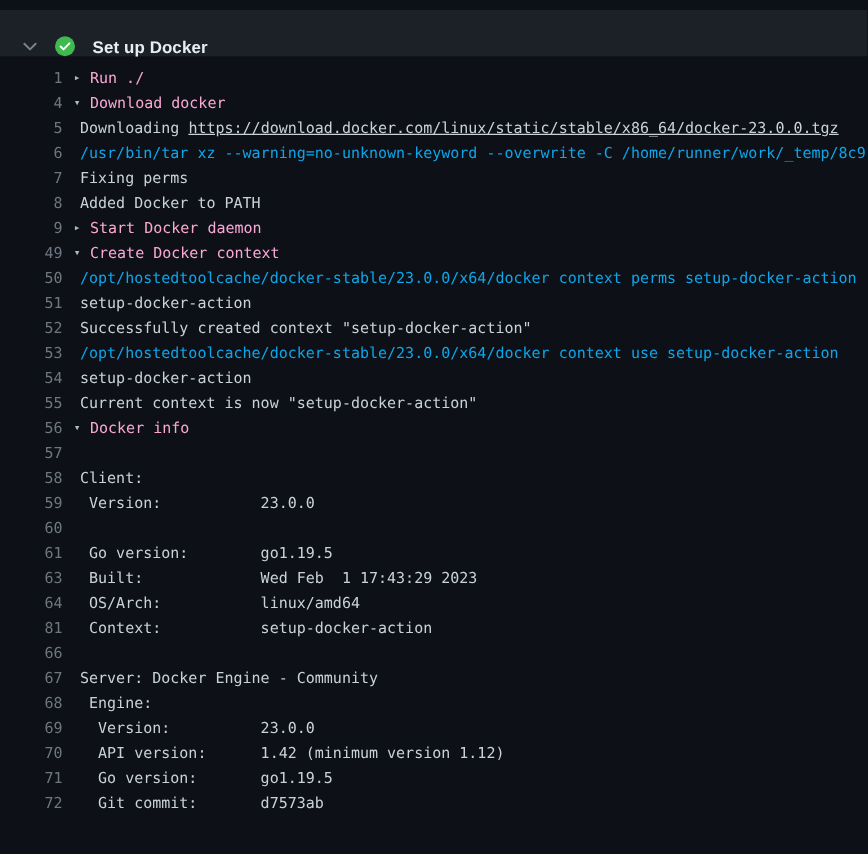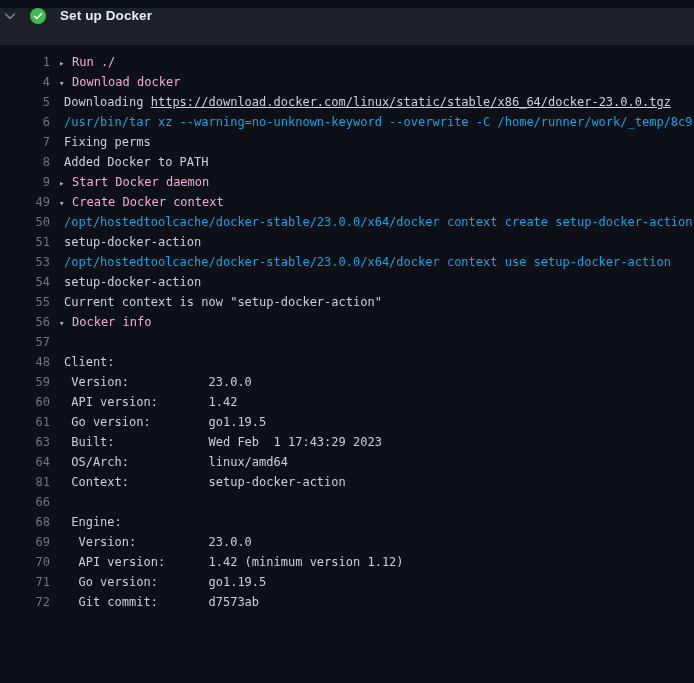--- a/index.html
+++ b/index.html
@@ -10,25 +10,25 @@
     height: 683px;
     background: #0d1117;
     overflow: hidden;
     font-family: "Liberation Sans", sans-serif;
   }
   .page { width: 694px; height: 683px; background: #0d1117; }
 
   
   .step-header {
     display: flex;
-    align-items: flex-start;
+    align-items: flex-end;
     height: 37px;
     margin-top: 8px;
     background: #1c2128;
-    padding: 0 2px;
+    padding: 0 16px;
     gap: 12px;
     cursor: pointer;
   }
   .chevron { width: 16px; height: 16px; display: flex; align-items: center; justify-content: center; }
   .chevron svg { display: block; }
   .status-check {
     width: 16px; height: 16px;
     border-radius: 50%;
     background: #3fb950;
     display: flex; align-items: center; justify-content: center;
@@ -95,35 +95,37 @@
 
   <div class="log">
       <div class="log-line"><span class="line-num">1</span><span class="line-content"><span class="arrow">▸</span><span class="group-title">Run ./</span></span></div>
       <div class="log-line"><span class="line-num">4</span><span class="line-content"><span class="arrow">▾</span><span class="group-title">Download docker</span></span></div>
       <div class="log-line"><span class="line-num">5</span><span class="line-content indent"><span class="plain-text">Downloading </span><span class="log-link">https://download.docker.com/linux/static/stable/x86_64/docker-23.0.0.tgz</span></span></div>
       <div class="log-line"><span class="line-num">6</span><span class="line-content indent"><span class="command">/usr/bin/tar xz --warning=no-unknown-keyword --overwrite -C /home/runner/work/_temp/8c9</span></span></div>
       <div class="log-line"><span class="line-num">7</span><span class="line-content indent"><span class="plain-text">Fixing perms</span></span></div>
       <div class="log-line"><span class="line-num">8</span><span class="line-content indent"><span class="plain-text">Added Docker to PATH</span></span></div>
       <div class="log-line"><span class="line-num">9</span><span class="line-content"><span class="arrow">▸</span><span class="group-title">Start Docker daemon</span></span></div>
       <div class="log-line"><span class="line-num">49</span><span class="line-content"><span class="arrow">▾</span><span class="group-title">Create Docker context</span></span></div>
-      <div class="log-line"><span class="line-num">50</span><span class="line-content indent"><span class="command">/opt/hostedtoolcache/docker-stable/23.0.0/x64/docker context create setup-docker-action</span></span></div>
+      <div class="log-line"><span class="line-num">50</span><span class="line-content indent"><span class="command">/opt/hostedtoolcache/docker-stable/23.0.0/x64/docker context perms setup-docker-action</span></span></div>
       <div class="log-line"><span class="line-num">51</span><span class="line-content indent"><span class="plain-text">setup-docker-action</span></span></div>
+      <div class="log-line"><span class="line-num">52</span><span class="line-content indent"><span class="plain-text">Successfully created context "setup-docker-action"</span></span></div>
       <div class="log-line"><span class="line-num">53</span><span class="line-content indent"><span class="command">/opt/hostedtoolcache/docker-stable/23.0.0/x64/docker context use setup-docker-action</span></span></div>
       <div class="log-line"><span class="line-num">54</span><span class="line-content indent"><span class="plain-text">setup-docker-action</span></span></div>
       <div class="log-line"><span class="line-num">55</span><span class="line-content indent"><span class="plain-text">Current context is now "setup-docker-action"</span></span></div>
       <div class="log-line"><span class="line-num">56</span><span class="line-content"><span class="arrow">▾</span><span class="group-title">Docker info</span></span></div>
       <div class="log-line"><span class="line-num">57</span></div>
-      <div class="log-line"><span class="line-num">48</span><span class="line-content indent"><span class="plain-text">Client:</span></span></div>
+      <div class="log-line"><span class="line-num">58</span><span class="line-content indent"><span class="plain-text">Client:</span></span></div>
       <div class="log-line"><span class="line-num">59</span><span class="line-content indent"><span class="plain-text"> Version:           23.0.0</span></span></div>
-      <div class="log-line"><span class="line-num">60</span><span class="line-content indent"><span class="plain-text"> API version:       1.42</span></span></div>
+      <div class="log-line"><span class="line-num">60</span></div>
       <div class="log-line"><span class="line-num">61</span><span class="line-content indent"><span class="plain-text"> Go version:        go1.19.5</span></span></div>
       <div class="log-line"><span class="line-num">63</span><span class="line-content indent"><span class="plain-text"> Built:             Wed Feb  1 17:43:29 2023</span></span></div>
       <div class="log-line"><span class="line-num">64</span><span class="line-content indent"><span class="plain-text"> OS/Arch:           linux/amd64</span></span></div>
       <div class="log-line"><span class="line-num">81</span><span class="line-content indent"><span class="plain-text"> Context:           setup-docker-action</span></span></div>
       <div class="log-line"><span class="line-num">66</span><span class="line-content indent"></span></div>
+      <div class="log-line"><span class="line-num">67</span><span class="line-content indent"><span class="plain-text">Server: Docker Engine - Community</span></span></div>
       <div class="log-line"><span class="line-num">68</span><span class="line-content indent"><span class="plain-text"> Engine:</span></span></div>
       <div class="log-line"><span class="line-num">69</span><span class="line-content indent"><span class="plain-text">  Version:          23.0.0</span></span></div>
       <div class="log-line"><span class="line-num">70</span><span class="line-content indent"><span class="plain-text">  API version:      1.42 (minimum version 1.12)</span></span></div>
       <div class="log-line"><span class="line-num">71</span><span class="line-content indent"><span class="plain-text">  Go version:       go1.19.5</span></span></div>
       <div class="log-line"><span class="line-num">72</span><span class="line-content indent"><span class="plain-text">  Git commit:       d7573ab</span></span></div>
     </div>
 
 </div>
 
 </body></html>

